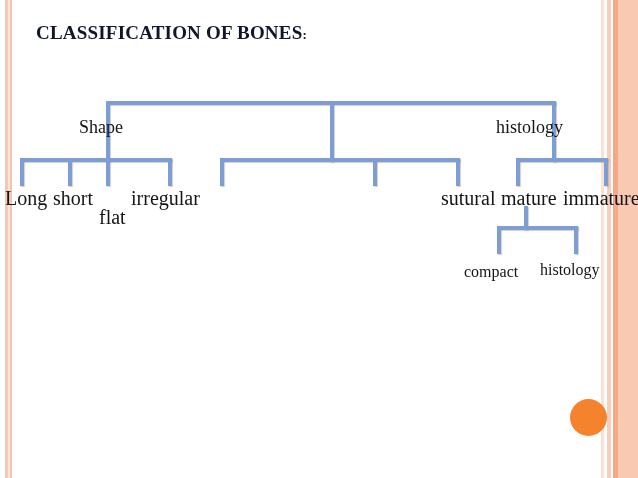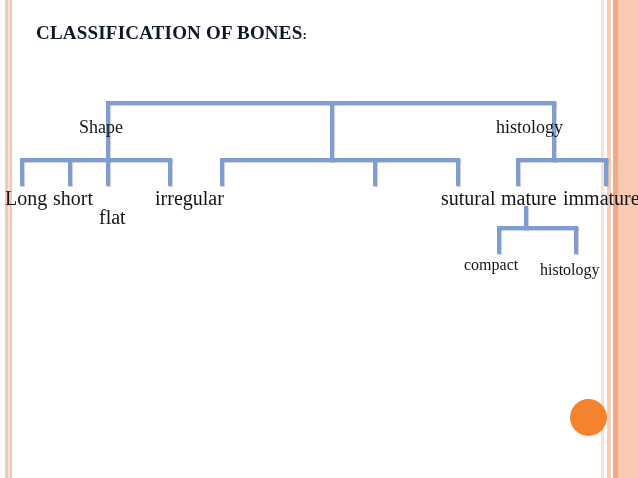--- a/index.html
+++ b/index.html
@@ -123,28 +123,28 @@
   <div class="conn v" style="left:373px; top:158px; height:28px;"></div>
   <div class="conn v" style="left:456px; top:158px; height:28px;"></div>
 
   <div class="conn h" style="left:516px; top:158px; width:92px;"></div>
   <div class="conn v" style="left:516px; top:158px; height:28px;"></div>
   <div class="conn v" style="left:604px; top:158px; height:28px;"></div>
 
   <div class="node level2" style="left:5px; top:188px;">Long</div>
   <div class="node level2" style="left:53px; top:188px;">short</div>
   <div class="node level2" style="left:99px; top:188px;margin-top:19px;">flat</div>
-  <div class="node level2" style="left:131px; top:188px;margin-left:24px;">irregular</div>
+  <div class="node level2" style="left:131px; top:188px;">irregular</div>
   <div class="node level2" style="left:441px; top:188px;">sutural</div>
   <div class="node level2" style="left:501px; top:188px;">mature</div>
   <div class="node level2" style="left:563px; top:188px;">immature</div>
 
   <div class="conn v" style="left:524px; top:206px; height:24px;"></div>
   <div class="conn h" style="left:497px; top:226px; width:81px;"></div>
   <div class="conn v" style="left:497px; top:226px; height:28px;"></div>
   <div class="conn v" style="left:574px; top:226px; height:28px;"></div>
 
-  <div class="node level3" style="left:464px; top:257px;text-align:right;">compact</div>
+  <div class="node level3" style="left:464px; top:264px;text-align:right;">compact</div>
   <div class="node level3" style="left:540px; top:262px;">histology</div>
 
   <div class="accent-dot"></div>
 
 </div>
 
 </body></html>

